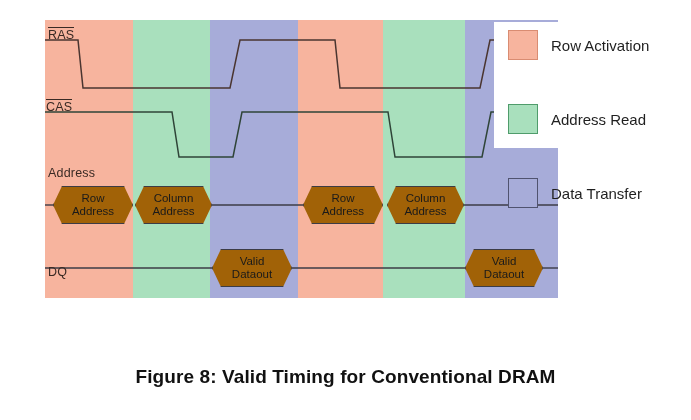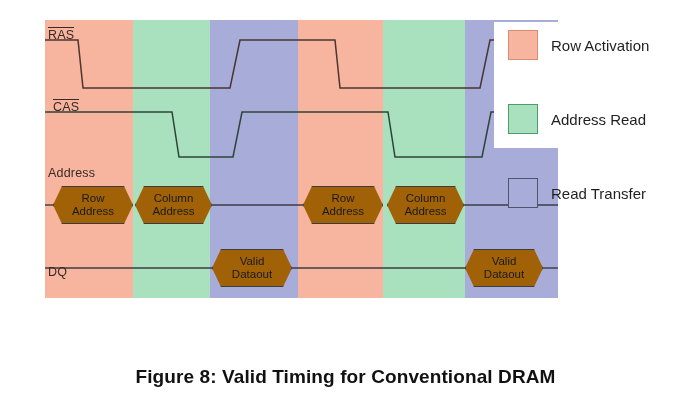--- a/index.html
+++ b/index.html
@@ -101,21 +101,21 @@
       <line x1="419" y1="185" x2="513" y2="185" stroke="#3c3c46" stroke-width="1.4"></line>
 
       <line x1="0" y1="248" x2="169" y2="248" stroke="#3c3c46" stroke-width="1.4"></line>
       <line x1="247" y1="248" x2="421" y2="248" stroke="#3c3c46" stroke-width="1.4"></line>
       <line x1="498" y1="248" x2="513" y2="248" stroke="#3c3c46" stroke-width="1.4"></line>
     </svg>
 
     <div class="sig-label" style="left:3px;top:7px;">
       <span class="overline">RAS</span>
     </div>
-    <div class="sig-label" style="left:8px;top:79px;">
+    <div class="sig-label" style="left:1px;top:79px;">
       <span class="overline">CAS</span>
     </div>
     <div class="sig-label" style="left:3px;top:146px;">
       <span>Address</span>
     </div>
     <div class="sig-label" style="left:3px;top:245px;">
       <span>DQ</span>
     </div>
 
     <div class="hexbox" style="left:8px;top:166px;width:80px;height:38px;">
@@ -161,20 +161,20 @@
     <div class="legend-row">
       <div class="swatch" style="background:#f7b49e;border-color:#d98c72;"></div>
       <div class="legend-text">Row Activation</div>
     </div>
     <div class="legend-row">
       <div class="swatch" style="background:#a9e0bd;border-color:#4f9c6b;"></div>
       <div class="legend-text">Address Read</div>
     </div>
     <div class="legend-row">
       <div class="swatch" style="background:#a7acd9;border-color:#50536f;"></div>
-      <div class="legend-text">Read Transfer</div>
+      <div class="legend-text">Data Transfer</div>
     </div>
   </div>
 
   <div id="caption">Figure 8: Valid Timing for Conventional DRAM</div>
 
 
 </div>
 
 </body></html>

